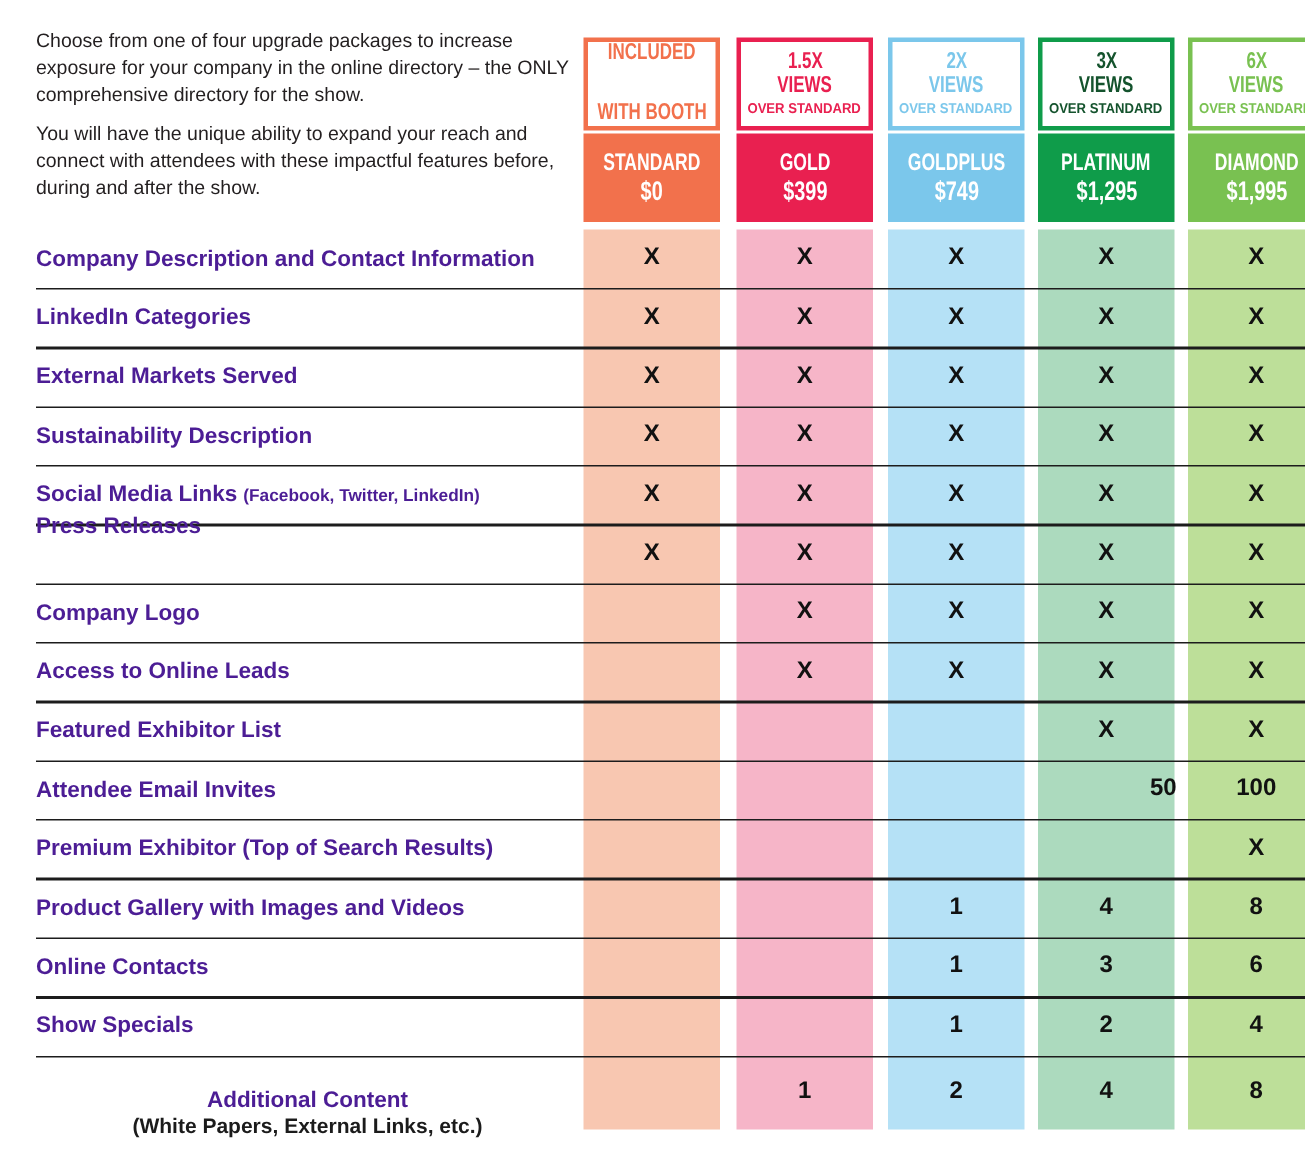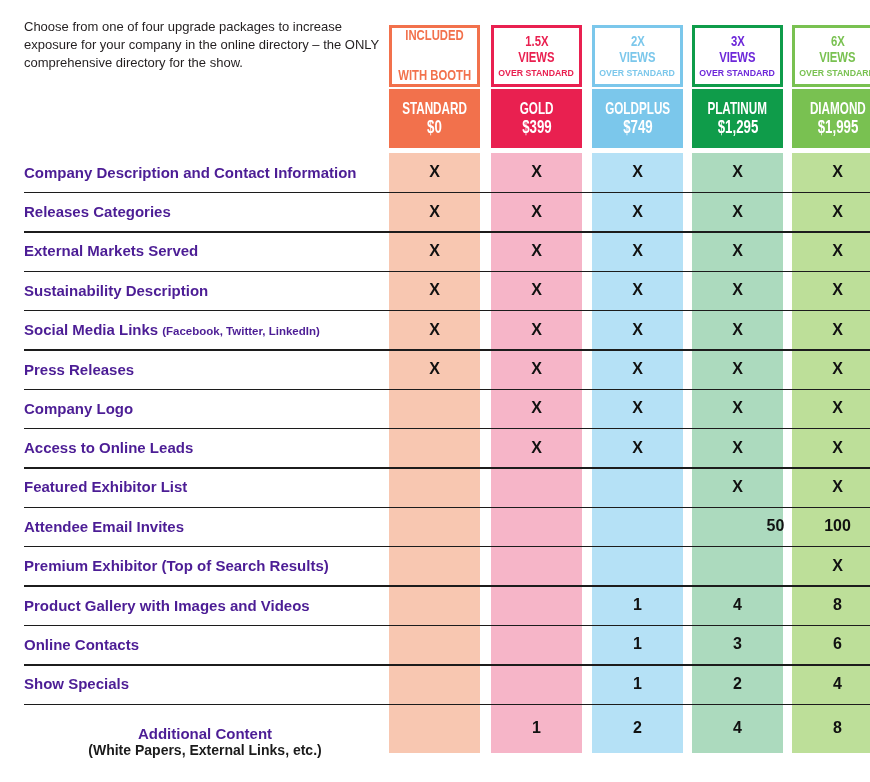--- a/index.html
+++ b/index.html
@@ -36,20 +36,21 @@
 
   .cell { position:absolute; z-index:3; display:flex; align-items:center; justify-content:center;
           font-weight:bold; font-size:16px; color:#111111; }
 </style>
 </head>
 <body>
 
 <div class="canvas">
   <div class="intro">
     <p>Choose from one of four upgrade packages to increase exposure for your company in the online directory – the ONLY comprehensive directory for the show.</p>
+    <p>You will have the unique ability to expand your reach and connect with attendees with these impactful features before, during and after the show.</p>
   </div>
   <div id="table-root">
       <div class="tint" style="left: 373px; width: 91px; background: rgb(248, 199, 177);"></div>
       <div class="badge" style="left: 373px; width: 91px; border-color: rgb(242, 113, 76); color: rgb(242, 113, 76); justify-content: space-between;">
         <span class="b1 cond">INCLUDED</span>
         <span class="b2 cond">WITH BOOTH</span>
       </div>
       <div class="head" style="left: 373px; width: 91px; background: rgb(242, 113, 76);">
         <span class="pname"><span class="cond">STANDARD</span></span>
         <span class="pprice"><span class="cond">$0</span></span>
@@ -68,21 +69,21 @@
       <div class="badge" style="left: 576px; width: 91px; border-color: rgb(123, 199, 235); color: rgb(123, 199, 235);">
         <span class="b1 cond">2X</span>
         <span class="b2 cond">VIEWS</span>
         <span class="bsub cond2">OVER STANDARD</span>
       </div>
       <div class="head" style="left: 576px; width: 91px; background: rgb(123, 199, 235);">
         <span class="pname"><span class="cond">GOLDPLUS</span></span>
         <span class="pprice"><span class="cond">$749</span></span>
       </div>
       <div class="tint" style="left: 676px; width: 91px; background: rgb(172, 218, 190);"></div>
-      <div class="badge" style="left: 676px; width: 91px; border-color: rgb(15, 156, 74); color: #6d28d9;">
+      <div class="badge" style="left: 676px; width: 91px; border-color: rgb(15, 156, 74); color: #14532d;">
         <span class="b1 cond">3X</span>
         <span class="b2 cond">VIEWS</span>
         <span class="bsub cond2">OVER STANDARD</span>
       </div>
       <div class="head" style="left: 676px; width: 91px; background: rgb(15, 156, 74);">
         <span class="pname"><span class="cond">PLATINUM</span></span>
         <span class="pprice"><span class="cond">$1,295</span></span>
       </div>
       <div class="tint" style="left: 776px; width: 91px; background: rgb(189, 223, 153);"></div>
       <div class="badge" style="left: 776px; width: 91px; border-color: rgb(121, 193, 81); color: rgb(121, 193, 81);">
@@ -110,21 +111,21 @@
       <div class="rowline" style="top: 703.54px;"></div>
       <div class="flabel" style="top: 152.5px; height: 39.36px;">
         <div class="main"><span>Company Description and Contact Information</span></div>
       </div>
       <div class="cell" style="left: 373px; width: 91px; top: 152.5px; height: 39.36px;">X</div>
       <div class="cell" style="left: 475px; width: 91px; top: 152.5px; height: 39.36px;">X</div>
       <div class="cell" style="left: 576px; width: 91px; top: 152.5px; height: 39.36px;">X</div>
       <div class="cell" style="left: 676px; width: 91px; top: 152.5px; height: 39.36px;">X</div>
       <div class="cell" style="left: 776px; width: 91px; top: 152.5px; height: 39.36px;">X</div>
       <div class="flabel" style="top: 191.86px; height: 39.36px;">
-        <div class="main"><span>Releases Categories</span></div>
+        <div class="main"><span>LinkedIn Categories</span></div>
       </div>
       <div class="cell" style="left: 373px; width: 91px; top: 191.86px; height: 39.36px;">X</div>
       <div class="cell" style="left: 475px; width: 91px; top: 191.86px; height: 39.36px;">X</div>
       <div class="cell" style="left: 576px; width: 91px; top: 191.86px; height: 39.36px;">X</div>
       <div class="cell" style="left: 676px; width: 91px; top: 191.86px; height: 39.36px;">X</div>
       <div class="cell" style="left: 776px; width: 91px; top: 191.86px; height: 39.36px;">X</div>
       <div class="flabel" style="top: 231.22px; height: 39.36px;">
         <div class="main"><span>External Markets Served</span></div>
       </div>
       <div class="cell" style="left: 373px; width: 91px; top: 231.22px; height: 39.36px;">X</div>
@@ -141,21 +142,21 @@
       <div class="cell" style="left: 676px; width: 91px; top: 270.58px; height: 39.36px;">X</div>
       <div class="cell" style="left: 776px; width: 91px; top: 270.58px; height: 39.36px;">X</div>
       <div class="flabel" style="top: 309.94px; height: 39.36px;">
         <div class="main"><span>Social Media Links</span><span class="sfx">(Facebook, Twitter, LinkedIn)</span></div>
       </div>
       <div class="cell" style="left: 373px; width: 91px; top: 309.94px; height: 39.36px;">X</div>
       <div class="cell" style="left: 475px; width: 91px; top: 309.94px; height: 39.36px;">X</div>
       <div class="cell" style="left: 576px; width: 91px; top: 309.94px; height: 39.36px;">X</div>
       <div class="cell" style="left: 676px; width: 91px; top: 309.94px; height: 39.36px;">X</div>
       <div class="cell" style="left: 776px; width: 91px; top: 309.94px; height: 39.36px;">X</div>
-      <div class="flabel" style="top: 350px; height: 39.36px;">
+      <div class="flabel" style="top: 331px; height: 39.36px;">
         <div class="main"><span>Press Releases</span></div>
       </div>
       <div class="cell" style="left: 373px; width: 91px; top: 349.3px; height: 39.36px;">X</div>
       <div class="cell" style="left: 475px; width: 91px; top: 349.3px; height: 39.36px;">X</div>
       <div class="cell" style="left: 576px; width: 91px; top: 349.3px; height: 39.36px;">X</div>
       <div class="cell" style="left: 676px; width: 91px; top: 349.3px; height: 39.36px;">X</div>
       <div class="cell" style="left: 776px; width: 91px; top: 349.3px; height: 39.36px;">X</div>
       <div class="flabel" style="top: 388.66px; height: 39.36px;">
         <div class="main"><span>Company Logo</span></div>
       </div>

